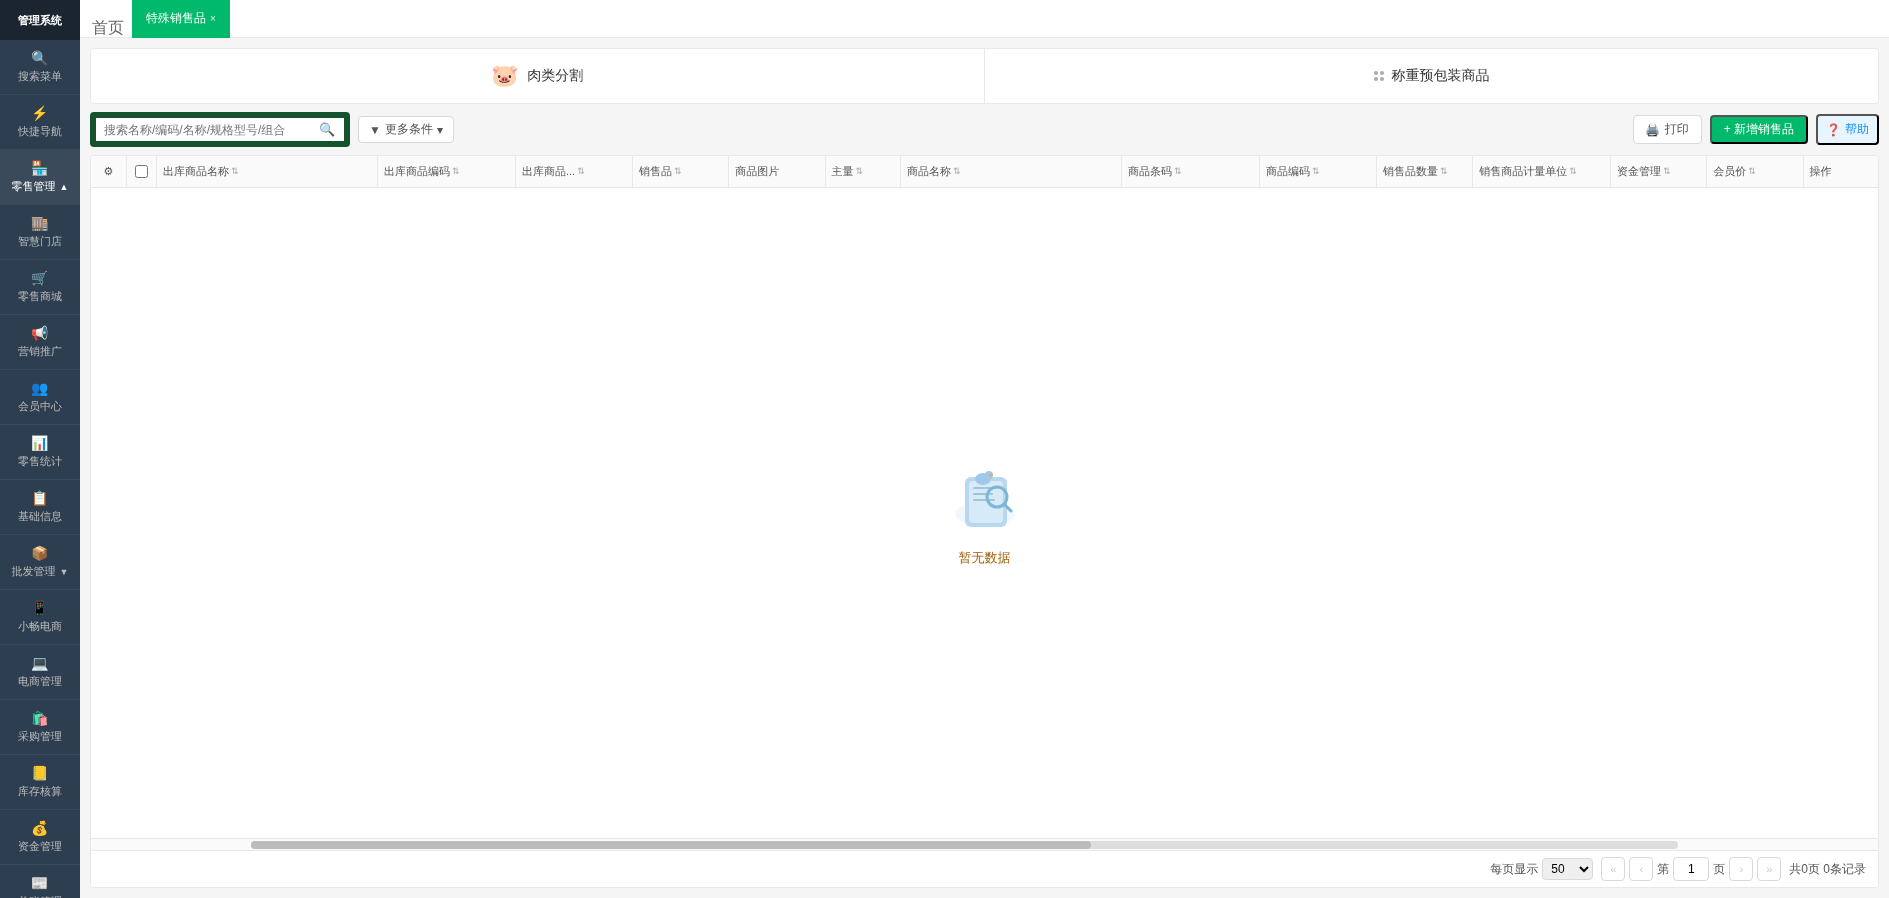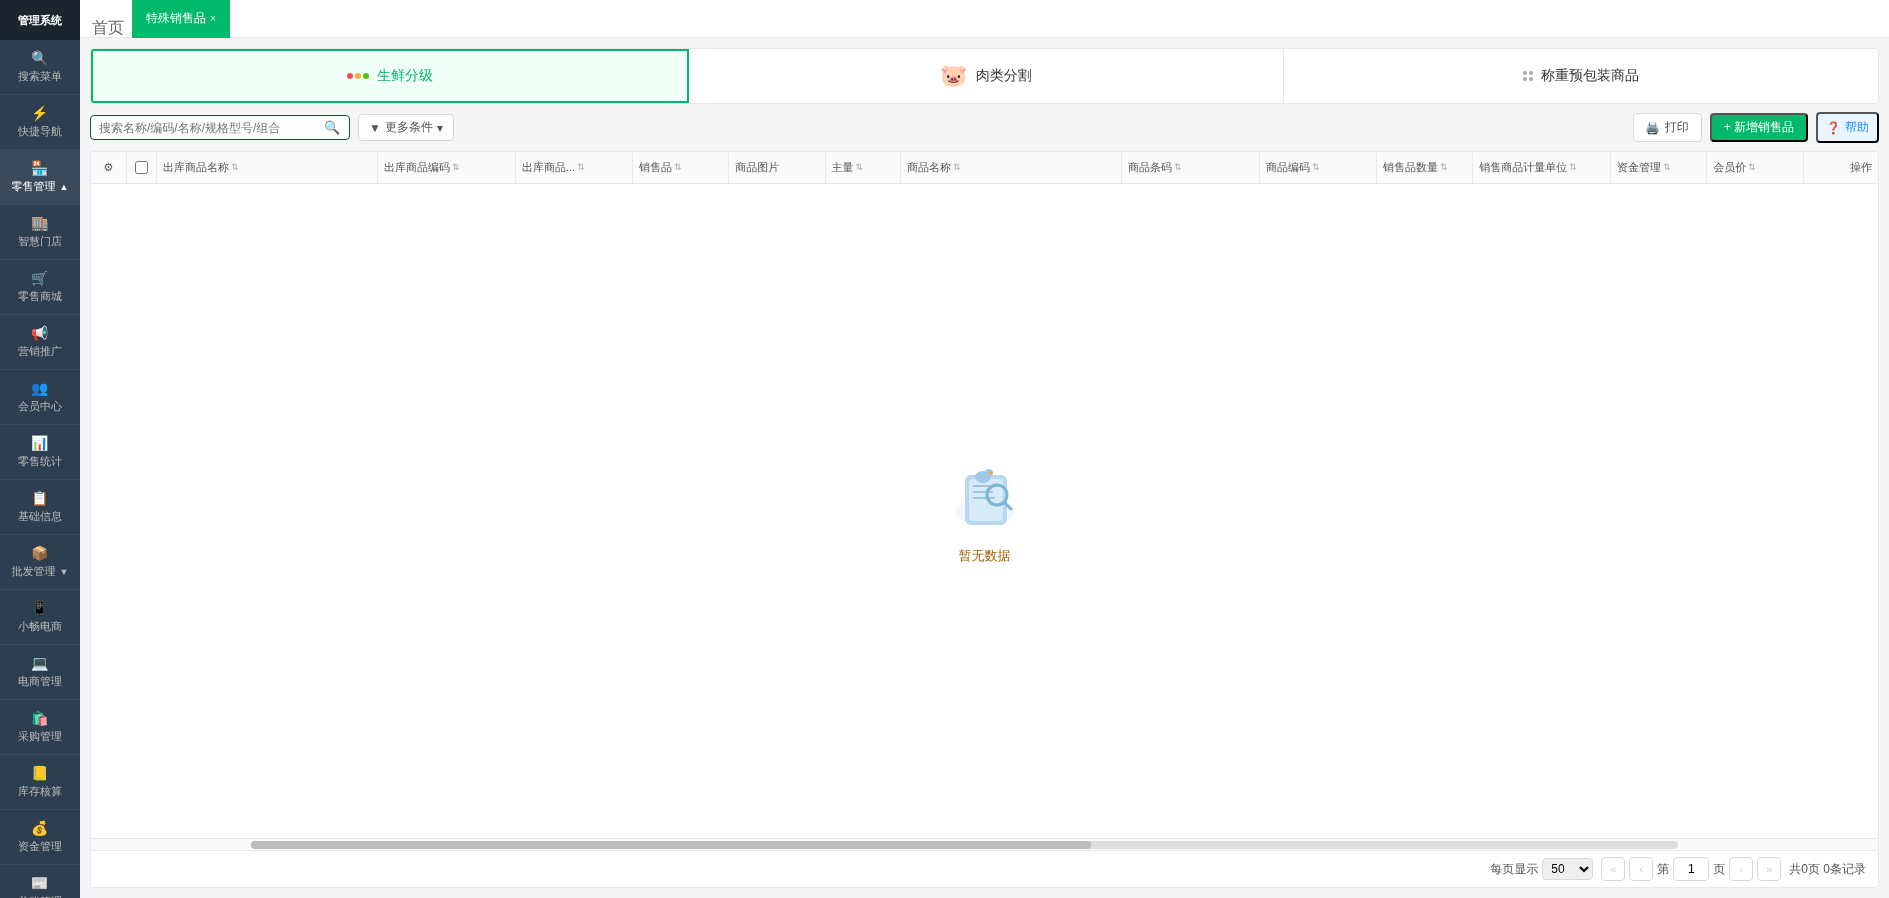--- a/index.html
+++ b/index.html
@@ -146,21 +146,21 @@
       flex-shrink: 0;
     }
     .toolbar-left {
       display: flex;
       align-items: center;
       gap: 8px;
     }
     .search-box {
       display: flex;
       align-items: center;
-      border: 1px solid #14532d;
+      border: 6px solid #14532d;
       border-radius: 4px;
       background: #fff;
       padding: 4px 8px;
       gap: 4px;
       width: 260px;
     }
     .search-box input {
       border: none;
       outline: none;
       font-size: 12px;
@@ -240,21 +240,21 @@
     }
     .th {
       padding: 8px 6px;
       border-right: 1px solid #e8e8e8;
       display: flex;
       align-items: center;
       gap: 2px;
       white-space: nowrap;
       overflow: hidden;
     }
-    .th:last-child { border-right: none; justify-content: flex-end; }
+    .th:last-child { border-right: none; }
     .sort-icon { font-size: 9px; color: #aaa; display: flex; flex-direction: column; line-height: 1; }
     .th-settings { width: 36px; justify-content: center; flex-shrink: 0; }
     .th-checkbox { width: 30px; justify-content: center; flex-shrink: 0; }
     .th-out-name { flex: 2; min-width: 120px; }
     .th-out-code { flex: 1.2; min-width: 80px; }
     .th-out-spec { flex: 1; min-width: 70px; }
     .th-sale { flex: 0.8; min-width: 60px; }
     .th-img { flex: 0.8; min-width: 60px; }
     .th-main { flex: 0.6; min-width: 50px; }
     .th-name { flex: 2; min-width: 120px; }
@@ -450,28 +450,20 @@
     <div class="topnav-tab">
       <span>特殊销售品</span>
       <span class="close-x">×</span>
     </div>
   </div>
 
   <div class="content">
 
     <div class="category-tabs">
 
-      <div class="category-tab active">
-        <div class="tab-icon-dots">
-          <div class="dot red"></div>
-          <div class="dot orange"></div>
-          <div class="dot green"></div>
-        </div>
-        <span>生鲜分级</span>
-      </div>
 
       <div class="category-tab">
         <span class="pig-icon">🐷</span>
         <span>肉类分割</span>
       </div>
 
       <div class="category-tab">
         <div style="display:flex;flex-direction:column;gap:2px;">
           <div style="display:flex;gap:2px;">
               <div style="width:4px;height:4px;border-radius:50%;background:#aaa;"></div>

